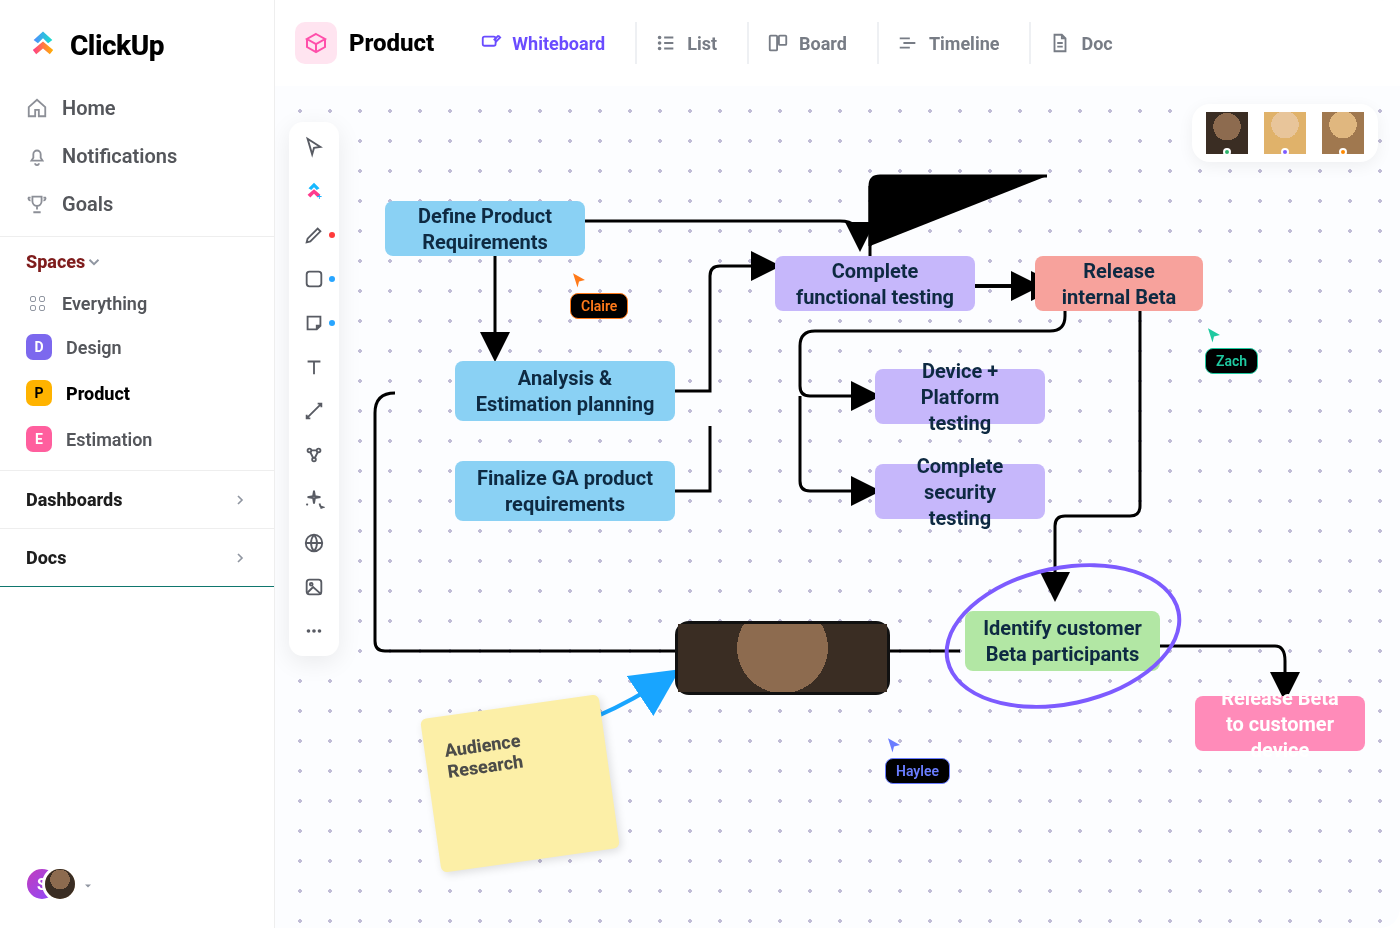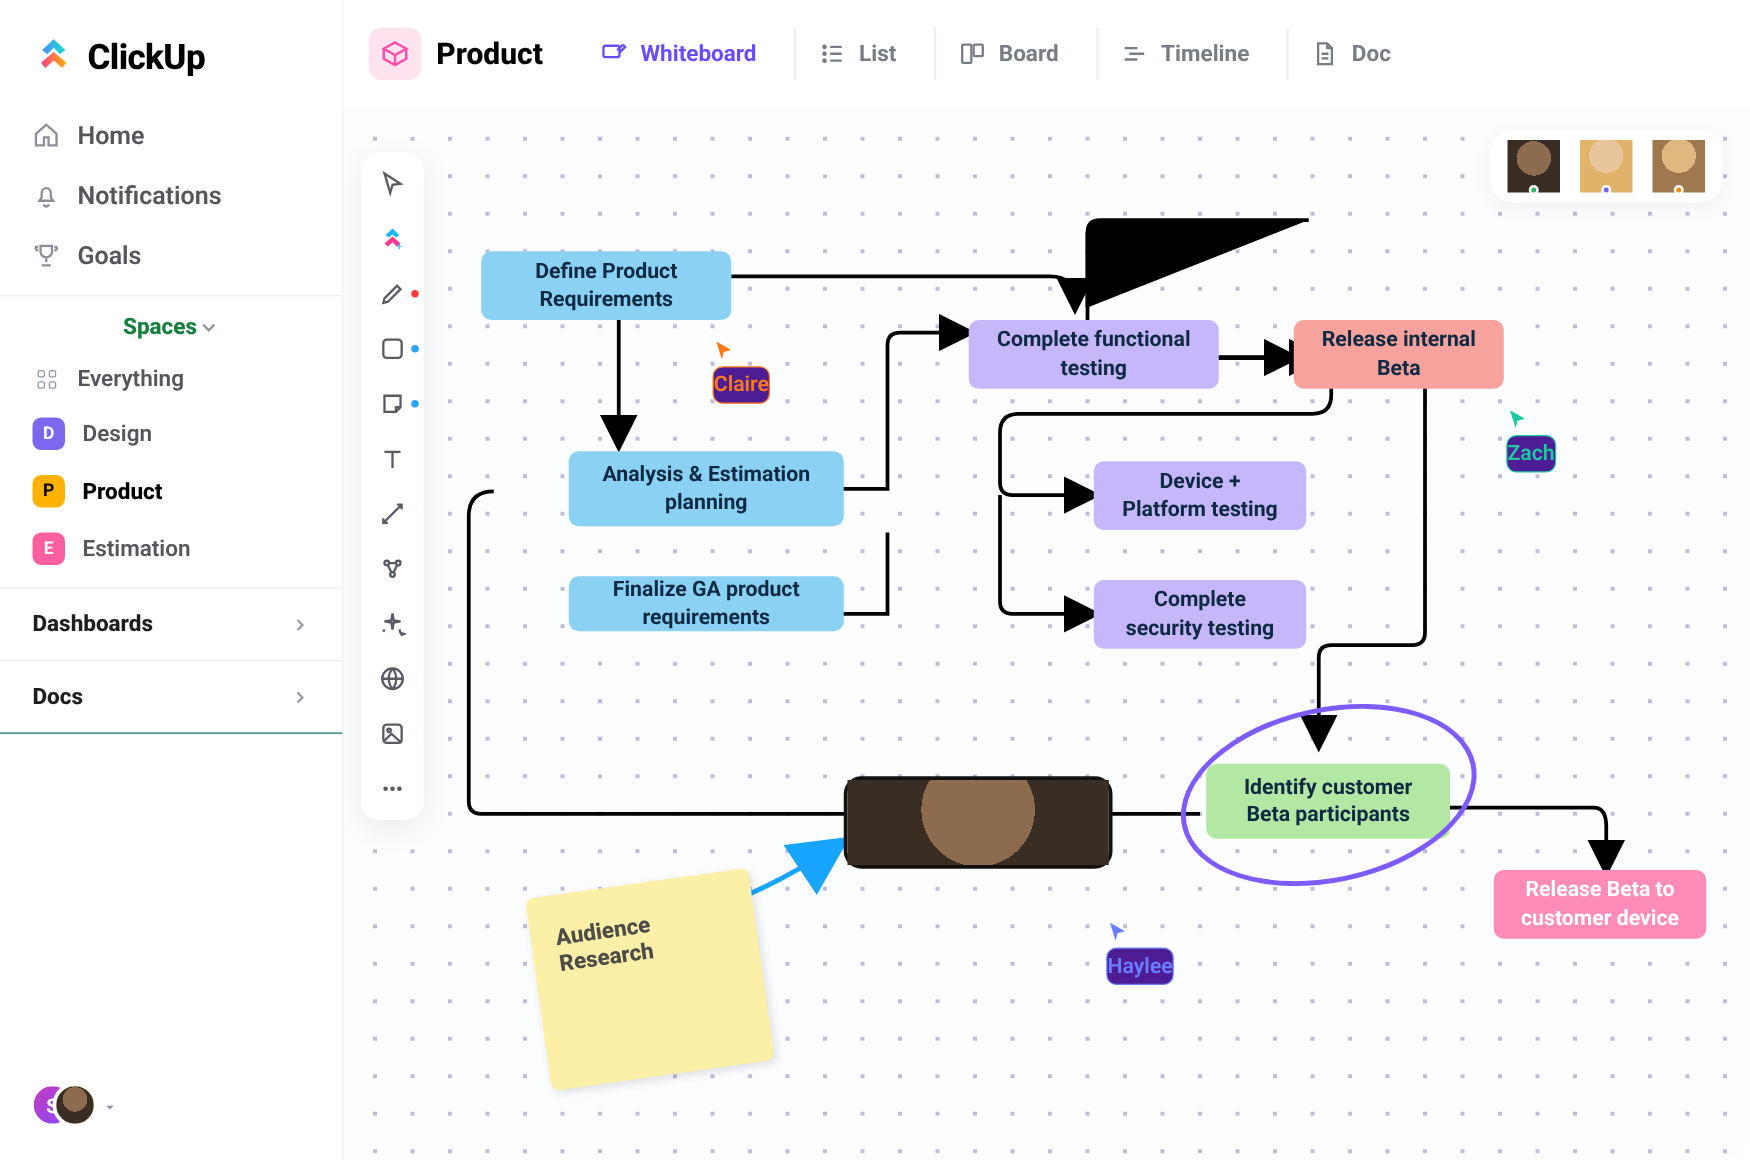--- a/index.html
+++ b/index.html
@@ -5,21 +5,21 @@
 *{box-sizing:border-box;margin:0;padding:0;font-family:-apple-system,BlinkMacSystemFont,"Segoe UI",Roboto,Helvetica,Arial,sans-serif}
 body{background:#fff;color:#1e1e1e;width:1400px;height:928px;overflow:hidden;position:relative;border-radius:20px}
 .app{display:flex;height:100%;border-radius:20px;overflow:hidden;background:#fff}
 .sidebar{width:275px;min-width:275px;background:#fff;display:flex;flex-direction:column;border-right:1px solid #eee;height:100%}
 .logo-row{display:flex;align-items:center;gap:10px;padding:28px 26px 18px}
 .logo{width:34px;height:34px}
 .logo-text{font-size:28px;font-weight:800;letter-spacing:-0.5px;color:#000}
 .nav-group{padding:4px 18px 8px}
 .nav-item{display:flex;align-items:center;gap:14px;padding:12px 8px;color:#54565b;font-size:20px;font-weight:600;cursor:pointer;border-radius:8px}
 .nav-item .icon{width:22px;height:22px;color:#8c8f97}
-.section-header{display:flex;align-items:center;justify-content:center;padding:14px 26px 10px;font-size:18px;font-weight:800;color:#15803d;border-top:1px solid #eee;cursor:pointer}
+.section-header{display:flex;align-items:center;justify-content:flex-start;padding:14px 26px 10px;font-size:18px;font-weight:800;color:#7f1d1d;border-top:1px solid #eee;cursor:pointer}
 .space-list{padding:0 18px 8px}
 .space-item{display:flex;align-items:center;gap:14px;padding:10px 8px;font-size:18px;font-weight:600;color:#54565b;cursor:pointer;border-radius:8px}
 .space-item.active{color:#000;font-weight:800}
 .dots-icon{width:22px;height:22px;display:flex;flex-wrap:wrap;gap:3px;align-content:center;justify-content:center}
 .dots-icon span{width:6px;height:6px;border:1px solid #9096a1;border-radius:2px}
 .badge{width:26px;height:26px;border-radius:7px;display:flex;align-items:center;justify-content:center;font-size:14px;font-weight:700;color:#fff}
 .badge-d{background:#7c68ee}
 .badge-p{background:#ffb300;color:#000}
 .badge-e{background:#ff5f9e}
 .chevron{color:#9096a1}
@@ -42,33 +42,33 @@
 .view-item .vi{width:22px;height:22px}
 .canvas-wrap{position:relative;flex:1;overflow:hidden}
 .dotgrid{position:absolute;inset:0;background:#fcfdff;background-image:radial-gradient(circle,#c0bcd6 2px,transparent 2px);background-size:30px 30px;background-position:10px 10px}
 .toolbox{position:absolute;left:14px;top:36px;width:50px;background:#fff;border-radius:14px;box-shadow:0 6px 24px rgba(0,0,0,.08);display:flex;flex-direction:column;align-items:center;padding:14px 0;gap:22px}
 .tb-btn{width:22px;height:22px;color:#585b63;cursor:pointer;position:relative}
 .tb-dot{position:absolute;right:-10px;top:8px;width:6px;height:6px;border-radius:50%}
 .presence{position:absolute;top:18px;right:22px;background:#fff;border-radius:18px;padding:8px 14px;display:flex;gap:16px;box-shadow:0 4px 16px rgba(0,0,0,.06)}
 .pres-av{position:relative}
 .pres-circle{width:42px;height:42px;border-radius:50%;overflow:hidden;background:#f0d8be;border:2px solid #fff}
 .pres-dot{position:absolute;bottom:-2px;left:50%;transform:translateX(-50%);width:8px;height:8px;border-radius:50%;border:2px solid #fff}
-.card{position:absolute;border-radius:8px;padding:14px 18px;font-size:17px;font-weight:700;text-align:center;color:#0e2a42;display:flex;align-items:center;justify-content:center;line-height:1.3}
+.card{position:absolute;border-radius:8px;padding:14px 18px;font-size:20px;font-weight:700;text-align:center;color:#0e2a42;display:flex;align-items:center;justify-content:center;line-height:1.3}
 .blue{background:#8ad1f4}
 .purple{background:#c6b7fb}
 .red{background:#f7a29c}
 .green{background:#b2e7a4}
 .pink{background:#ff8bb9;color:#fff}
 .sticky{position:absolute;background:#fcefa7;transform:rotate(-8deg);width:180px;height:155px;border-radius:6px;box-shadow:2px 3px 8px rgba(0,0,0,.12);padding:24px 20px;font-size:18px;font-weight:800;color:#4c4c49}
 .persona{position:absolute;background:#fff;border:3px solid #111;border-radius:14px;padding:14px 24px;display:flex;align-items:center;gap:14px;font-size:20px;font-weight:800}
 .persona .sq{width:18px;height:18px;background:#2fb56d;border-radius:4px}
 .persona .pav{width:40px;height:40px;border-radius:50%;background:#f0d8be;overflow:hidden}
 .cursor-tag{position:absolute;display:flex;flex-direction:column;align-items:flex-start;gap:4px}
 .cursor-arrow{width:18px;height:18px}
-.cursor-bubble{border:1.5px solid;border-radius:8px;padding:4px 0;font-size:17px;font-weight:600;background:#4c1d95}
+.cursor-bubble{border:1.5px solid;border-radius:8px;padding:4px 10px;font-size:14px;font-weight:600;background:#000000}
 .circle-annot{position:absolute;border:4px solid #7d5bff;border-radius:50%;transform:rotate(-12deg)}
 svg{display:block}
 </style>
 </head>
 <body>
 
 <div class="app">
 
   <aside class="sidebar">
     <div class="logo-row">
@@ -329,21 +329,21 @@
 
         <path d="M595 565 L685 565" stroke="#000" stroke-width="3" fill="none"></path>
 
         <path d="M255 650 Q320 640 395 590" stroke="#18a5ff" stroke-width="4" fill="none" marker-end="url(#ahb)"></path>
 
         <path d="M310 135 L565 135 Q585 135 585 155 L585 160" stroke="#000" stroke-width="3" fill="none" marker-end="url(#ah)"></path>
       </svg>
 
       <div class="card blue" style="left:110px;top:115px;width:200px;height:55px">Define Product Requirements</div>
       <div class="card blue" style="left:180px;top:275px;width:220px;height:60px">Analysis &amp; Estimation planning</div>
-      <div class="card blue" style="left:180px;top:375px;width:220px;height:44px">Finalize GA product requirements</div>
+      <div class="card blue" style="left:180px;top:375px;width:220px;height:60px">Finalize GA product requirements</div>
       <div class="card purple" style="left:500px;top:170px;width:200px;height:55px">Complete functional testing</div>
       <div class="card purple" style="left:600px;top:283px;width:170px;height:55px">Device + Platform testing</div>
       <div class="card purple" style="left:600px;top:378px;width:170px;height:55px">Complete security testing</div>
       <div class="card red" style="left:760px;top:170px;width:168px;height:55px">Release internal Beta</div>
       <div class="card green" style="left:690px;top:525px;width:195px;height:60px">Identify customer Beta participants</div>
       <div class="card pink" style="left:920px;top:610px;width:170px;height:55px">Release Beta to customer device</div>
 
       <div class="circle-annot" style="left:668px;top:480px;width:240px;height:140px"></div>
 
       <div class="persona" style="left:400px;top:535px">

